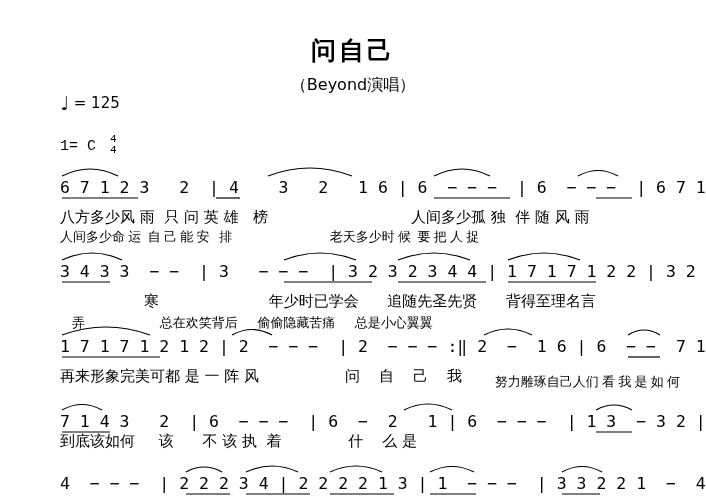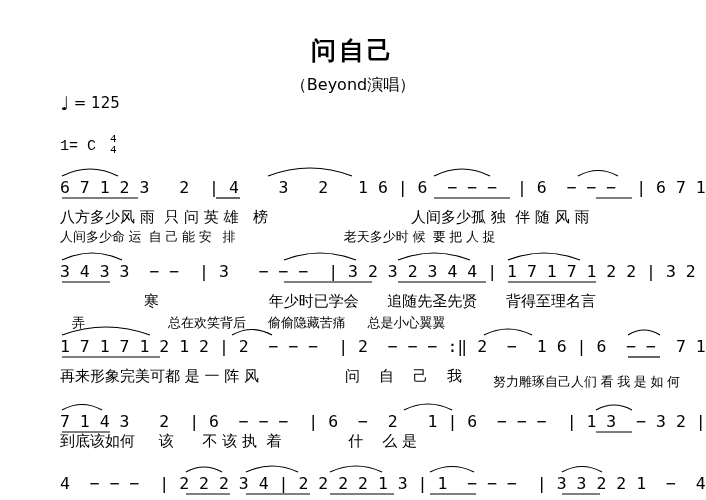--- a/index.html
+++ b/index.html
@@ -108,21 +108,21 @@
     left: 60px;
     width: 620px;
     font-family: "DejaVu Sans", sans-serif;
     font-size: 15px;
     white-space: pre;
   }
   .lyric2 {
     position: absolute;
     left: 60px;
     width: 620px;
-    font-family: Liberation Sans, sans-serif;
+    font-family: Liberation Serif, serif;
     font-size: 13px;
     white-space: pre;
   }
 
   
   .arcs {
     position: absolute;
     left: 0;
     top: 0;
     width: 706px;

